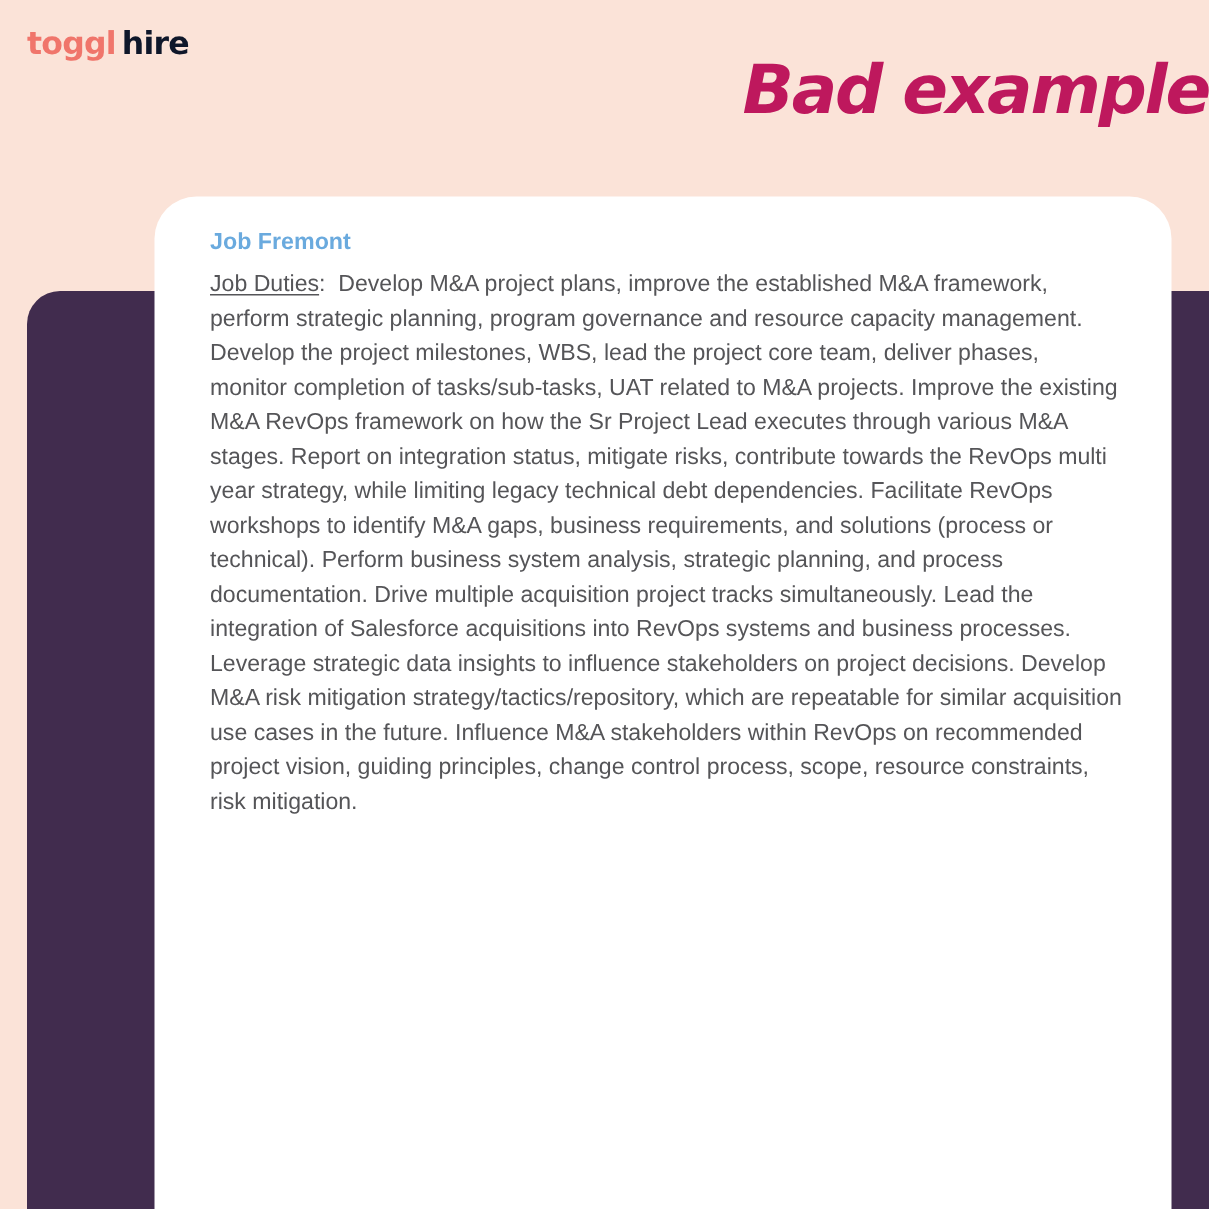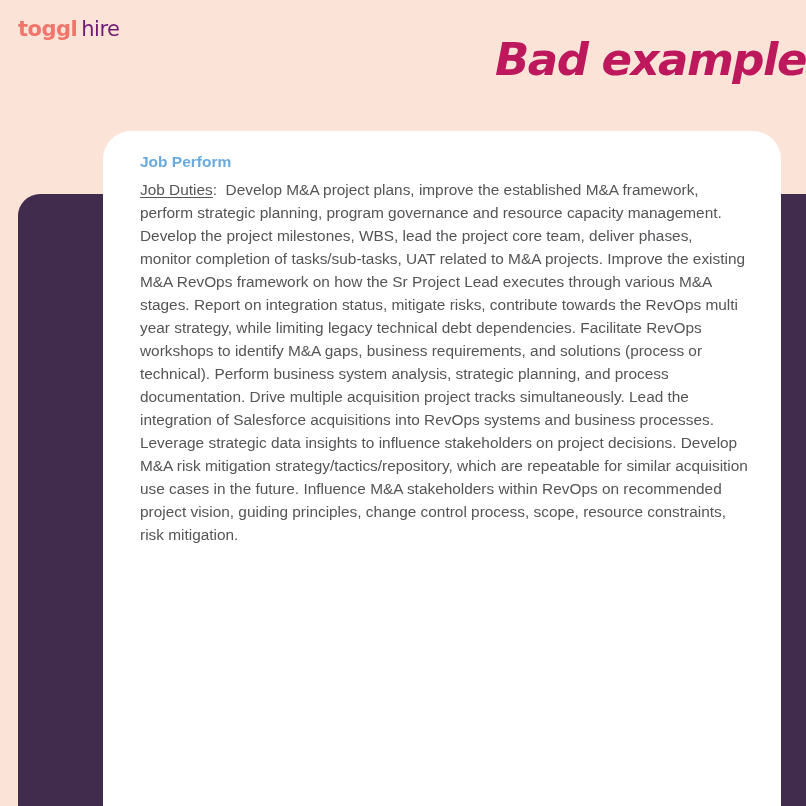--- a/index.html
+++ b/index.html
@@ -18,21 +18,21 @@
     position: absolute;
     left: 18px;
     top: 17px;
     font-family: "DejaVu Sans", sans-serif;
     font-weight: 800;
     font-size: 21px;
     letter-spacing: -0.5px;
     white-space: nowrap;
   }
   .logo .logo-primary { color: #f0756b; text-align: center; }
-  .logo .logo-secondary { color: #701a75; font-weight: 400; margin-left: 4px; }
+  .logo .logo-secondary { color: #0f172a; font-weight: 700; margin-left: 4px; }
 
   
   .headline {
     position: absolute;
     top: 33px;
     left: 0;
     width: 100%;
     text-align: right;
     font-family: "DejaVu Sans", sans-serif;
     font-weight: bold;
@@ -97,15 +97,15 @@
 
 <div class="logo">
   <span class="logo-primary">toggl</span><span class="logo-secondary">hire</span>
 </div>
 
 <h1 class="headline">Bad example</h1>
 
 <div class="purple-panel"></div>
 
 <div class="card">
-  <div class="section-label">Job Perform</div>
+  <div class="section-label">Job Fremont</div>
   <p class="card-text"><span class="duties-label">Job Duties</span><span>:  </span><span>Develop M&amp;A project plans, improve the established M&amp;A framework, perform strategic planning, program governance and resource capacity management. Develop the project milestones, WBS, lead the project core team, deliver phases, monitor completion of tasks/sub-tasks, UAT related to M&amp;A projects. Improve the existing M&amp;A RevOps framework on how the Sr Project Lead executes through various M&amp;A stages. Report on integration status, mitigate risks, contribute towards the RevOps multi year strategy, while limiting legacy technical debt dependencies. Facilitate RevOps workshops to identify M&amp;A gaps, business requirements, and solutions (process or technical). Perform business system analysis, strategic planning, and process documentation. Drive multiple acquisition project tracks simultaneously. Lead the integration of Salesforce acquisitions into RevOps systems and business processes. Leverage strategic data insights to influence stakeholders on project decisions. Develop M&amp;A risk mitigation strategy/tactics/repository, which are repeatable for similar acquisition use cases in the future. Influence M&amp;A stakeholders within RevOps on recommended project vision, guiding principles, change control process, scope, resource constraints, risk mitigation.</span></p>
 </div>
 
 </body></html>

